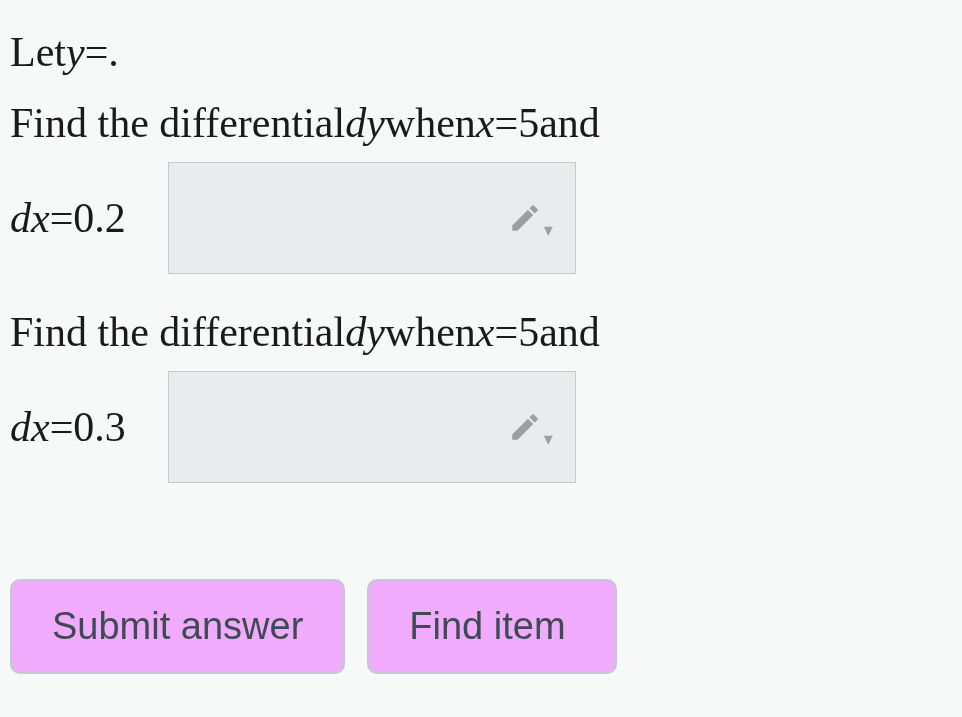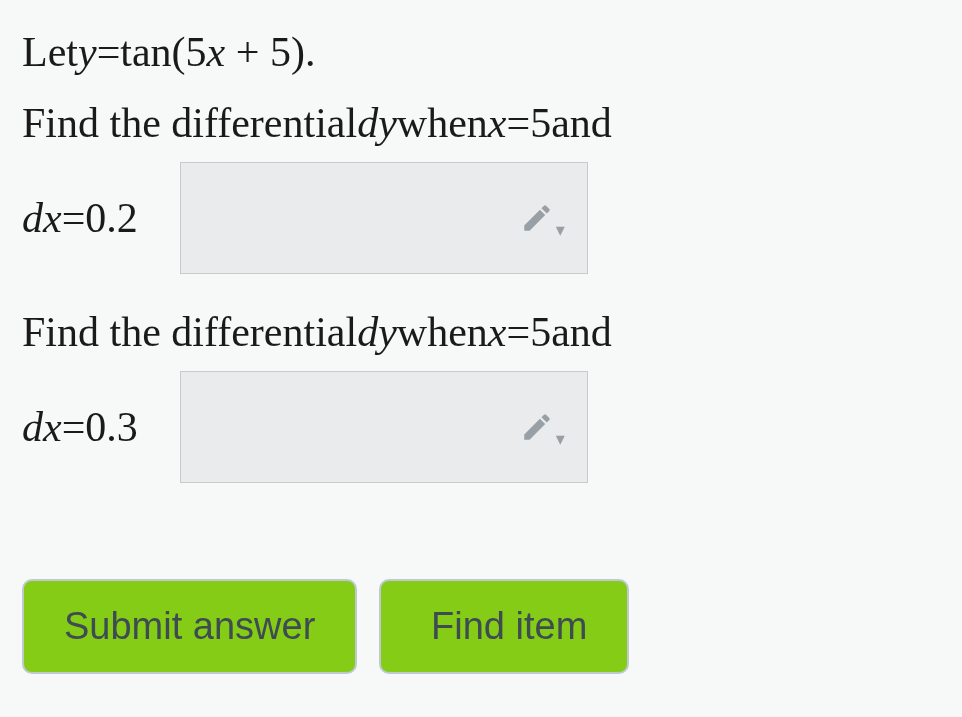--- a/index.html
+++ b/index.html
@@ -4,21 +4,21 @@
 <style>
   * { box-sizing: border-box; }
   html, body {
     margin: 0; padding: 0;
     width: 962px; height: 717px;
     background: #f7f8f8;
     font-family: Georgia, "Times New Roman", serif;
     color: #1a1a1a;
   }
   .page {
-    padding: 20px 22px;
+    padding: 20px 10px;
   }
   .line {
     font-size: 42px;
     line-height: 1.55;
     margin: 0 0 6px 0;
     display: flex;
     flex-wrap: wrap;
     align-items: center;
   }
   .line.spaced { margin-top: 26px; }
@@ -68,41 +68,38 @@
 
   .button-row {
     display: flex;
     gap: 22px;
     margin-top: 96px;
   }
   .btn {
     font-family: -apple-system, "Segoe UI", Arial, sans-serif;
     font-size: 38px;
     color: #3f4b52;
-    background: #84cc16;
+    background: #f0abfc;
     border: 2px solid #bfc9cf;
     border-radius: 10px;
     padding: 24px 40px;
     cursor: pointer;
     min-width: 250px;
-    text-align: right;
+    text-align: left;
   }
 </style>
 </head>
 <body>
 
 <div class="page">
 
   <p class="line">
     <span class="roman-word">Let </span>
     <span class="math-it">y</span>
     <span class="rm"> = </span>
-    <span>
-      <span class="rm">tan(5</span><span class="math-it">x</span><span class="rm"> + 5)</span>
-    </span>
     <span class="rm">.</span>
   </p>
 
   <p class="line">
     <span class="roman-word">Find the differential </span>
     <span class="math-it">dy</span>
     <span class="roman-word"> when </span>
     <span class="math-it">x</span>
     <span class="rm"> = </span>
     <span class="rm">5</span>

